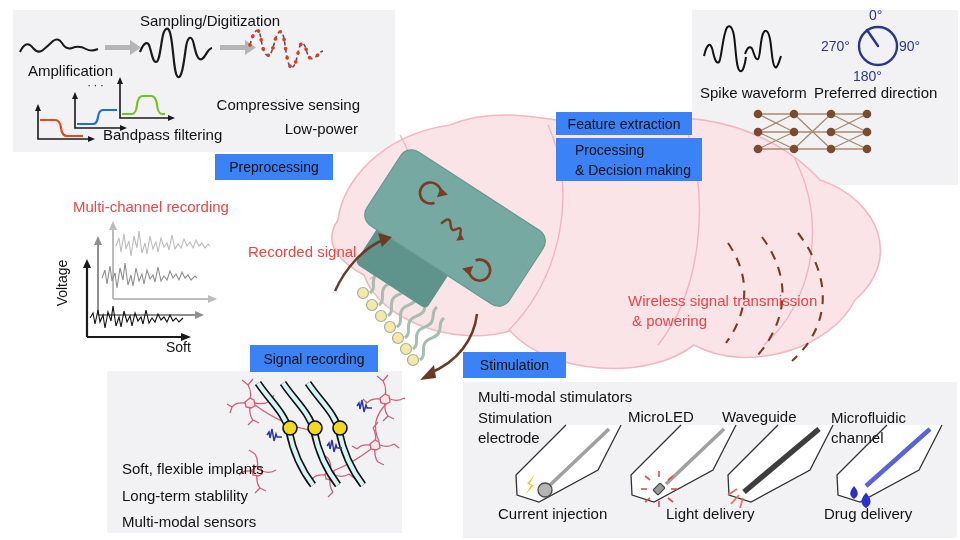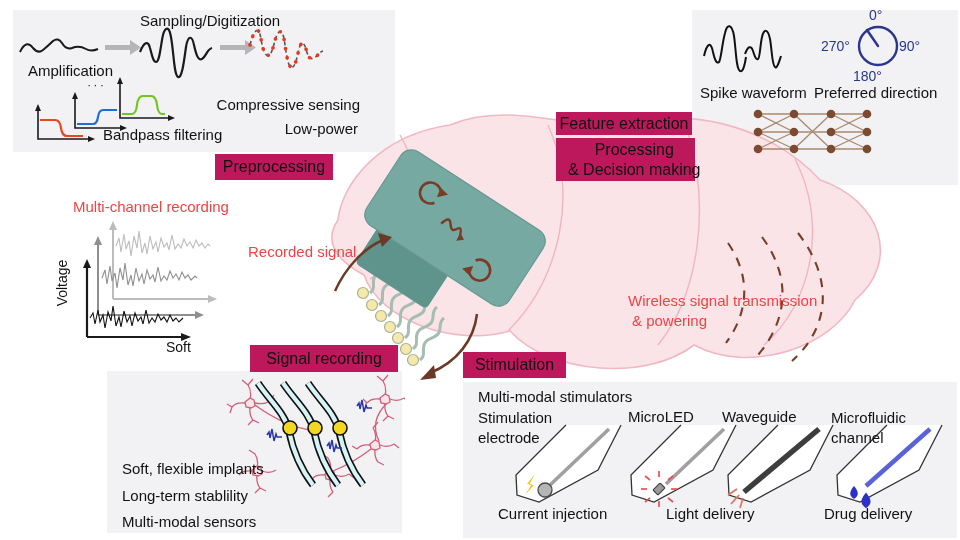--- a/index.html
+++ b/index.html
@@ -1,23 +1,23 @@
 <!DOCTYPE html>
 <html><head>
 <meta charset="utf-8">
 <style>
   html,body{margin:0;padding:0;background:#fff;}
   .stage{position:relative;width:960px;height:540px;background:#fff;overflow:hidden;
          font-family:"Liberation Sans",sans-serif;color:#111;}
   .panel{position:absolute;background:#f2f2f4;z-index:0;}
   .gfx{position:absolute;z-index:2;}
   .gfx-bg{position:absolute;z-index:1;}
-  .tag{position:absolute;background:#be185d;z-index:3;display:flex;align-items:center;
-       justify-content:center;font-size:16px;white-space:nowrap;}
-  .tag-left{justify-content:flex-start;padding-left:12px;line-height:20px;text-align:center;}
+  .tag{position:absolute;background:#3b82f6;z-index:3;display:flex;align-items:center;
+       justify-content:center;font-size:14px;white-space:nowrap;}
+  .tag-left{justify-content:flex-start;padding-left:19px;line-height:20px;}
   .lbl{position:absolute;font-size:15px;white-space:nowrap;z-index:4;line-height:18px;}
   .brown{color:#ef4444;}
   .navy{color:#2a3590;font-size:14px;}
   .small{font-size:14px;}
   .rot{transform:rotate(-90deg);transform-origin:center;}
   .ctr{text-align:center;}
   .rgt{text-align:right;}
 </style>
 </head>
 <body>
@@ -288,21 +288,21 @@
   </div>
   <div class="tag" style="left:556px;top:112px;width:136px;height:23px;">
     <span>Feature extraction</span>
   </div>
   <div class="tag tag-left" style="left:556px;top:138px;width:127px;height:43px;">
     <span>
       <span>Processing</span><br>
       <span>&amp; Decision making</span>
     </span>
   </div>
-  <div class="tag" style="left:250px;top:345px;width:148px;height:27px;">
+  <div class="tag" style="left:250px;top:345px;width:128px;height:27px;">
     <span>Signal recording</span>
   </div>
   <div class="tag" style="left:463px;top:352px;width:103px;height:26px;">
     <span>Stimulation</span>
   </div>
 
   <div class="lbl" style="left:140px;top:12px;">Sampling/Digitization</div>
   <div class="lbl" style="left:28px;top:62px;">Amplification</div>
   <div class="lbl" style="left:87px;top:76px;font-size:13px;letter-spacing:2px;color:#333;">···</div>
   <div class="lbl" style="left:103px;top:126px;">Bandpass filtering</div>

